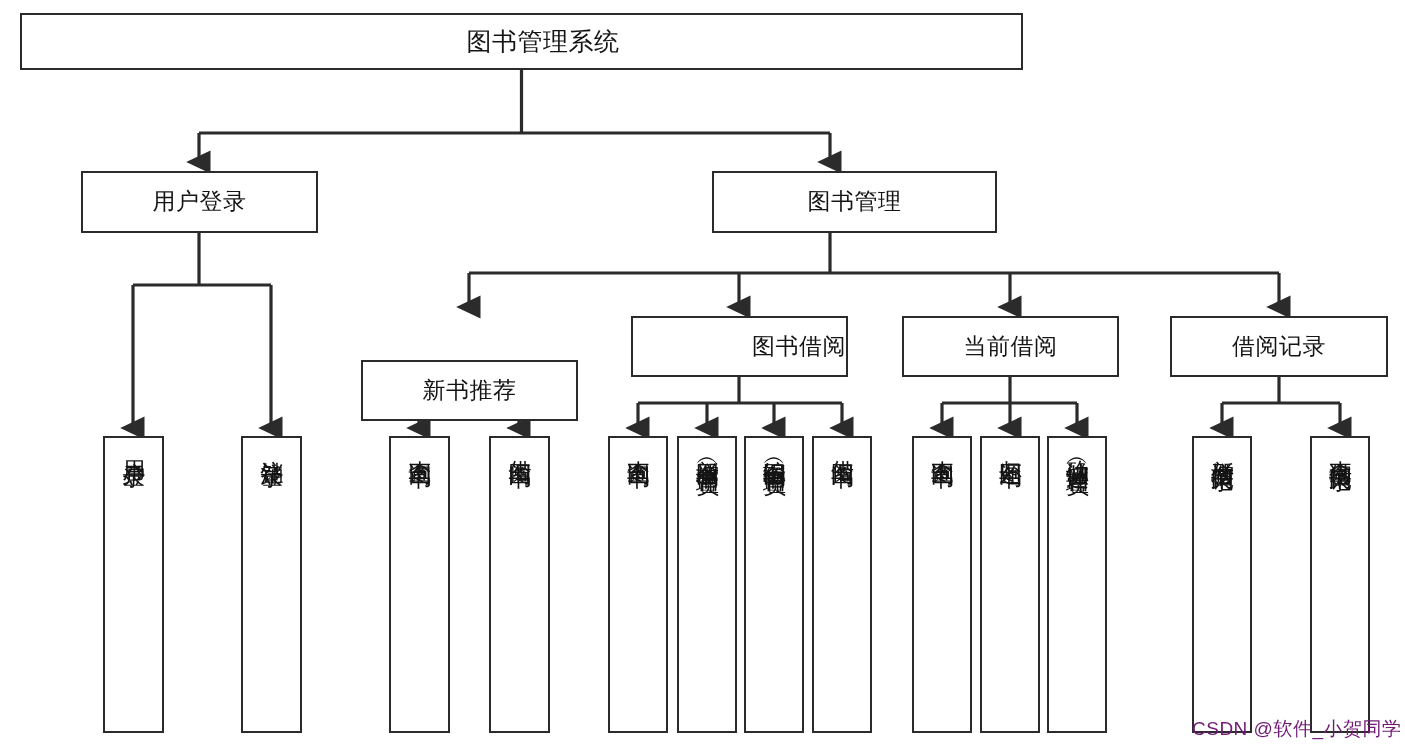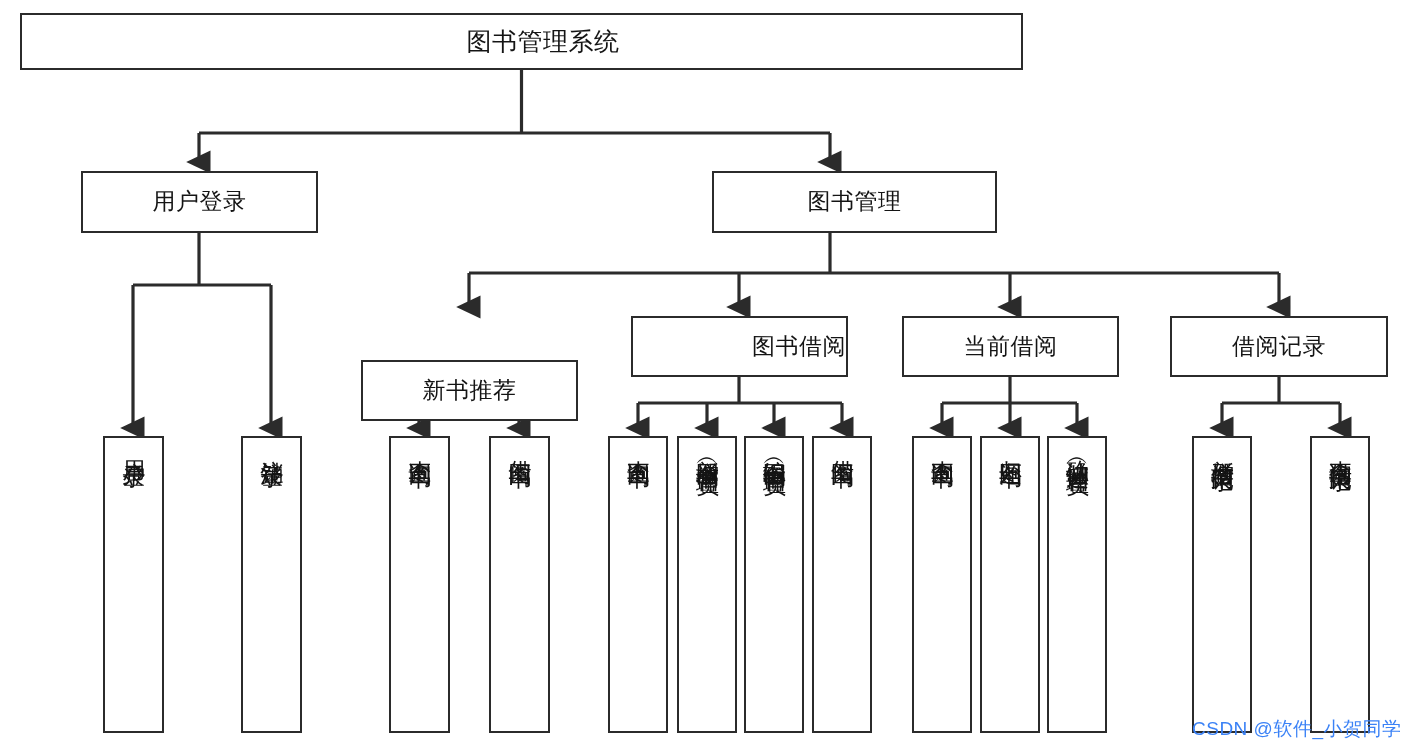--- a/index.html
+++ b/index.html
@@ -57,21 +57,21 @@
     line-height: 1.12;
     letter-spacing: 2px;
     padding-top: 4px;
   }
   .level-root .node-label { font-size: 25px; }
   .level-2 .node-label { font-size: 23px; }
   .level-3 .node-label { font-size: 23px; }
   .level-4 .node-label { font-size: 23px; }
   .watermark {
     position: absolute;
-    color: #3b82f6;
+    color: #701a75;
     font-size: 19px;
     letter-spacing: 0.5px;
     white-space: nowrap;
     user-select: none;
   }
 </style>
 </head>
 <body>
 
 <div id="diagram-root">

